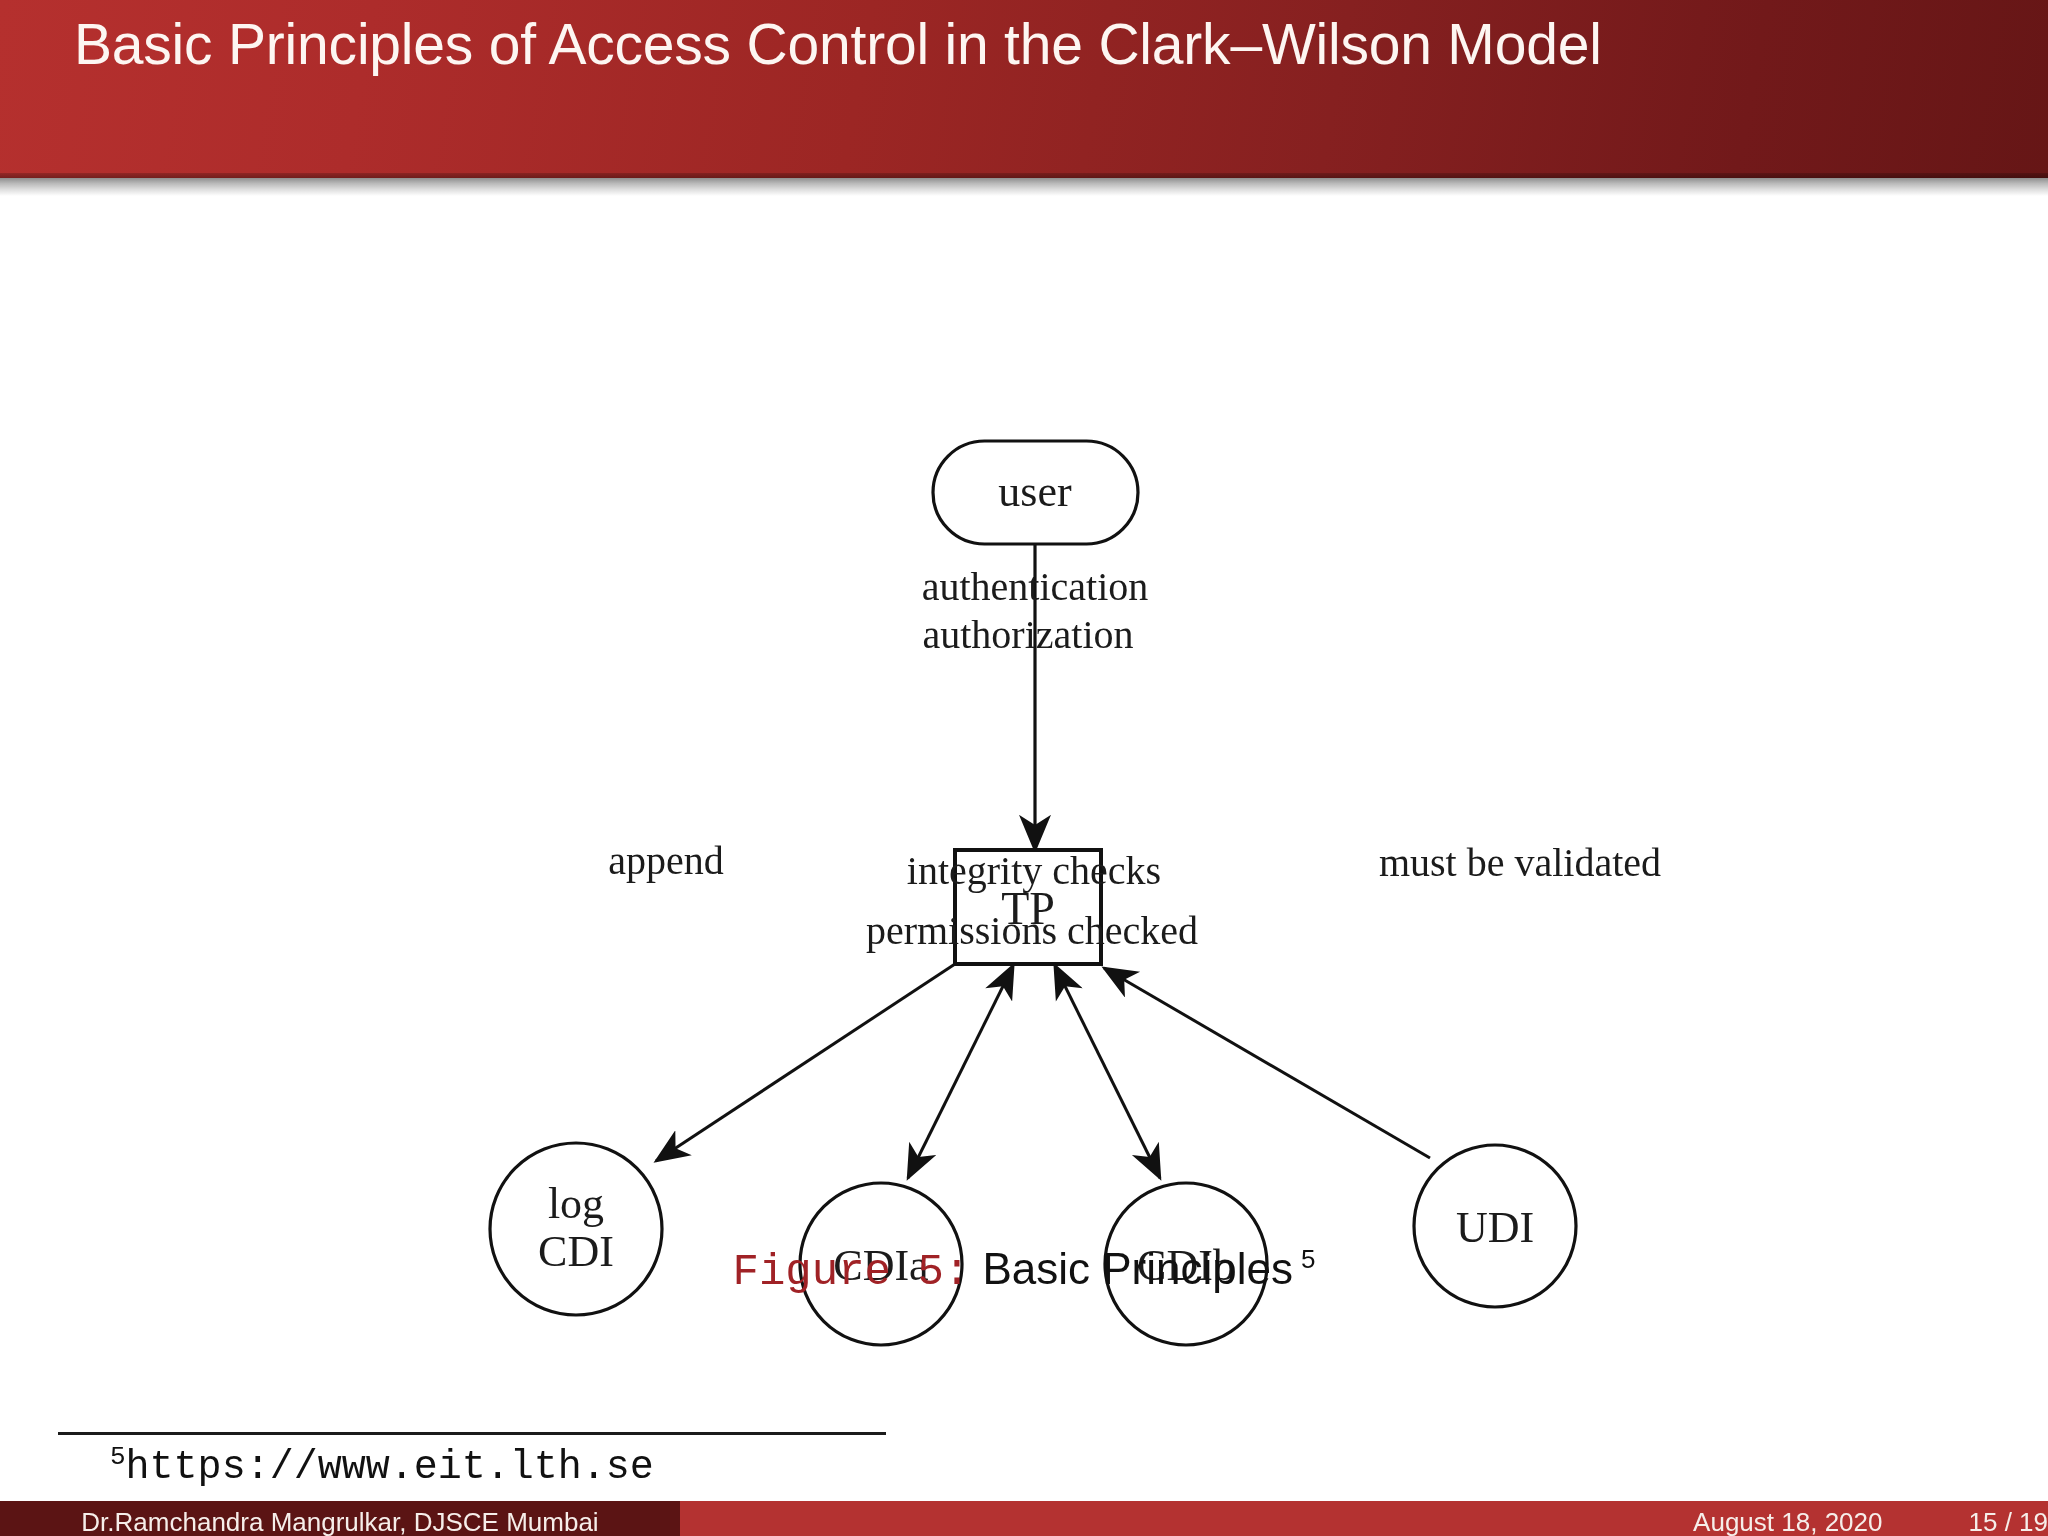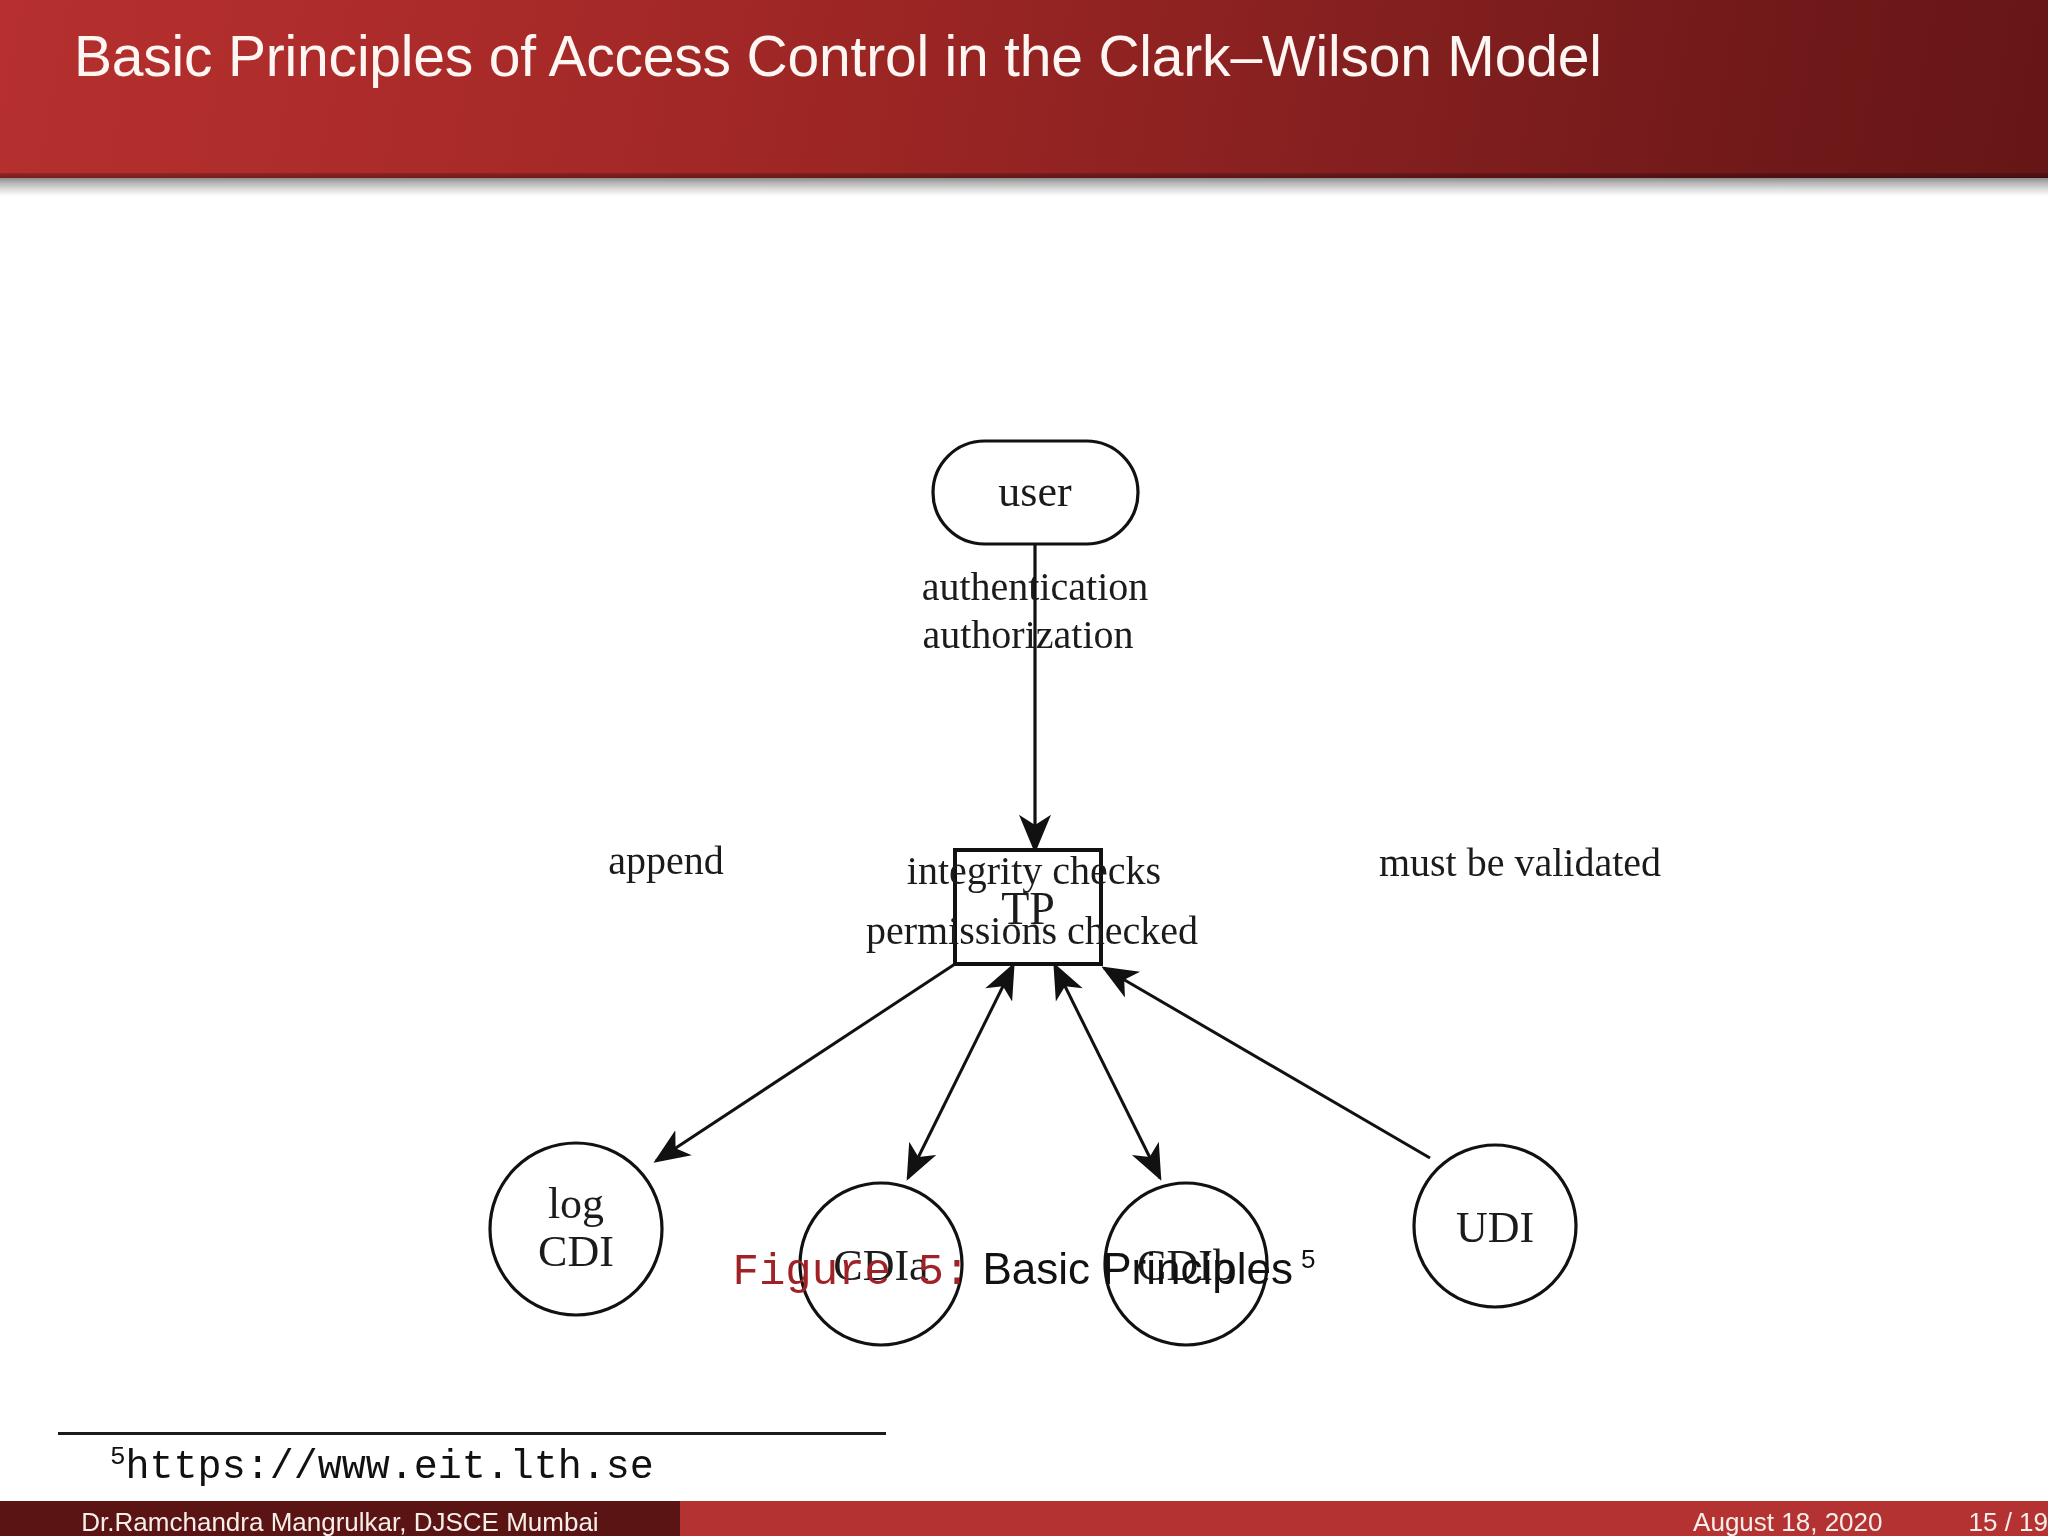--- a/index.html
+++ b/index.html
@@ -15,21 +15,21 @@
   #header-bar{
     position:absolute; left:0; top:0; width:2048px; height:178px;
     background:linear-gradient(100deg,#b5302e 0%,#ad2c2b 18%,#9c2624 42%,#862020 65%,#72191a 85%,#661616 100%);
     overflow:hidden;
   }
   #header-bar::after{
     content:""; position:absolute; left:0; right:0; bottom:0; height:5px;
     background:linear-gradient(180deg,rgba(0,0,0,.18),rgba(0,0,0,.35));
   }
   #slide-title{
-    position:absolute; left:74px; top:12px; width:1900px;
+    position:absolute; left:74px; top:0; width:1900px;
     color:#fdf6f2; font-size:57px; line-height:88px; font-weight:400;
     letter-spacing:-.2px; white-space:normal;
   }
   #header-shadow{
     position:absolute; left:0; top:178px; width:2048px; height:18px;
     background:linear-gradient(180deg,#8e8e8e 0%,#b9b9b9 30%,#dcdcdc 62%,#f4f4f4 88%,#ffffff 100%);
   }
 
   
   #figure-region{

